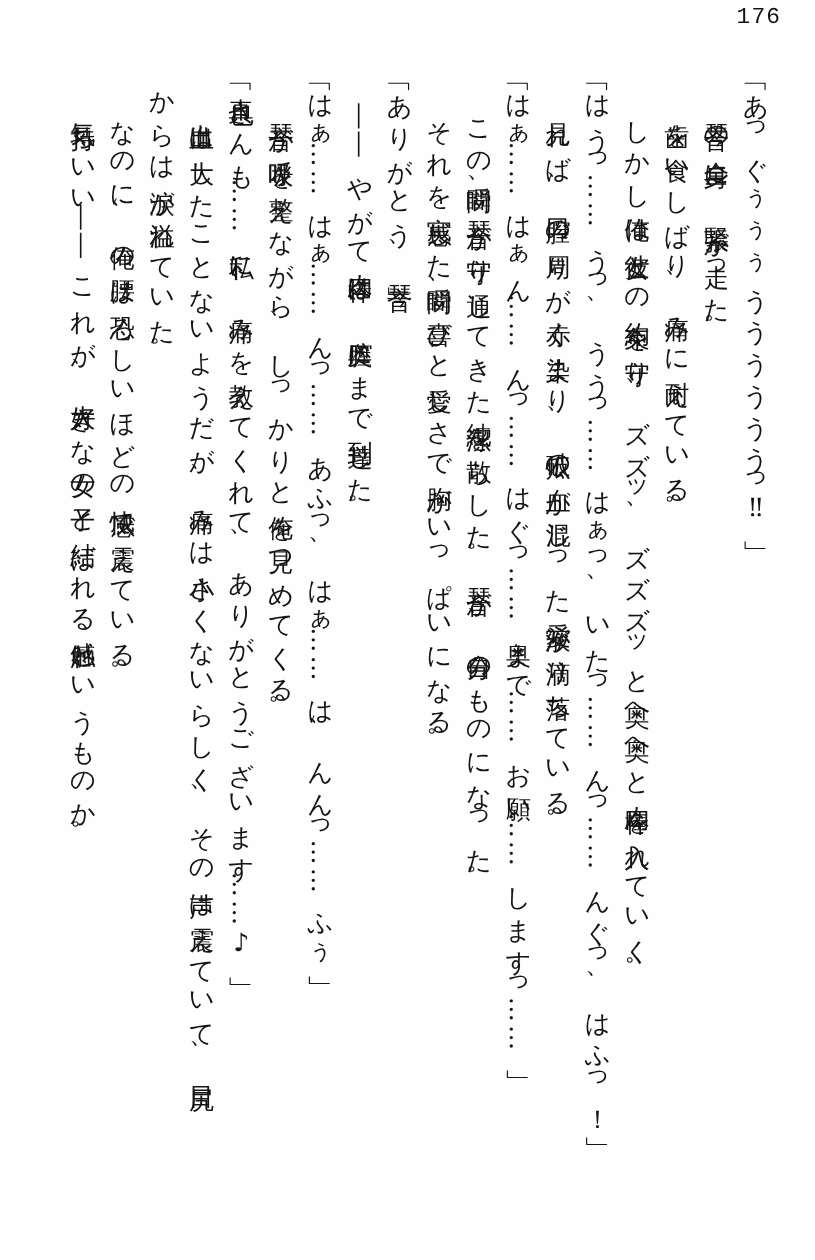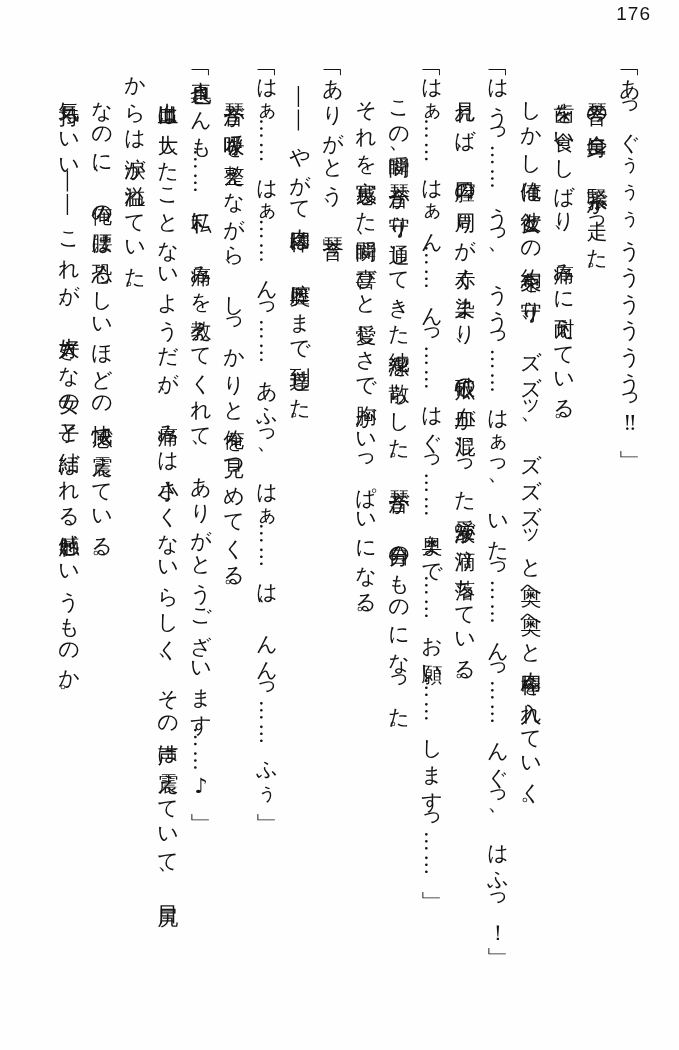--- a/index.html
+++ b/index.html
@@ -19,21 +19,21 @@
     width: 679px;
     height: 1050px;
     background: #fefefe;
   }
   .page-number {
     position: absolute;
     top: 3px;
     right: 28px;
     font-size: 19px;
     letter-spacing: 1px;
-    font-family: Liberation Sans, sans-serif;
+    font-family: Liberation Mono, monospace;
   }
   .text-block {
     position: absolute;
     top: 62px;
     right: 33px;
     height: 956px;
     writing-mode: vertical-rl;
     text-orientation: mixed;
     font-size: 21px;
     line-height: 33px;

